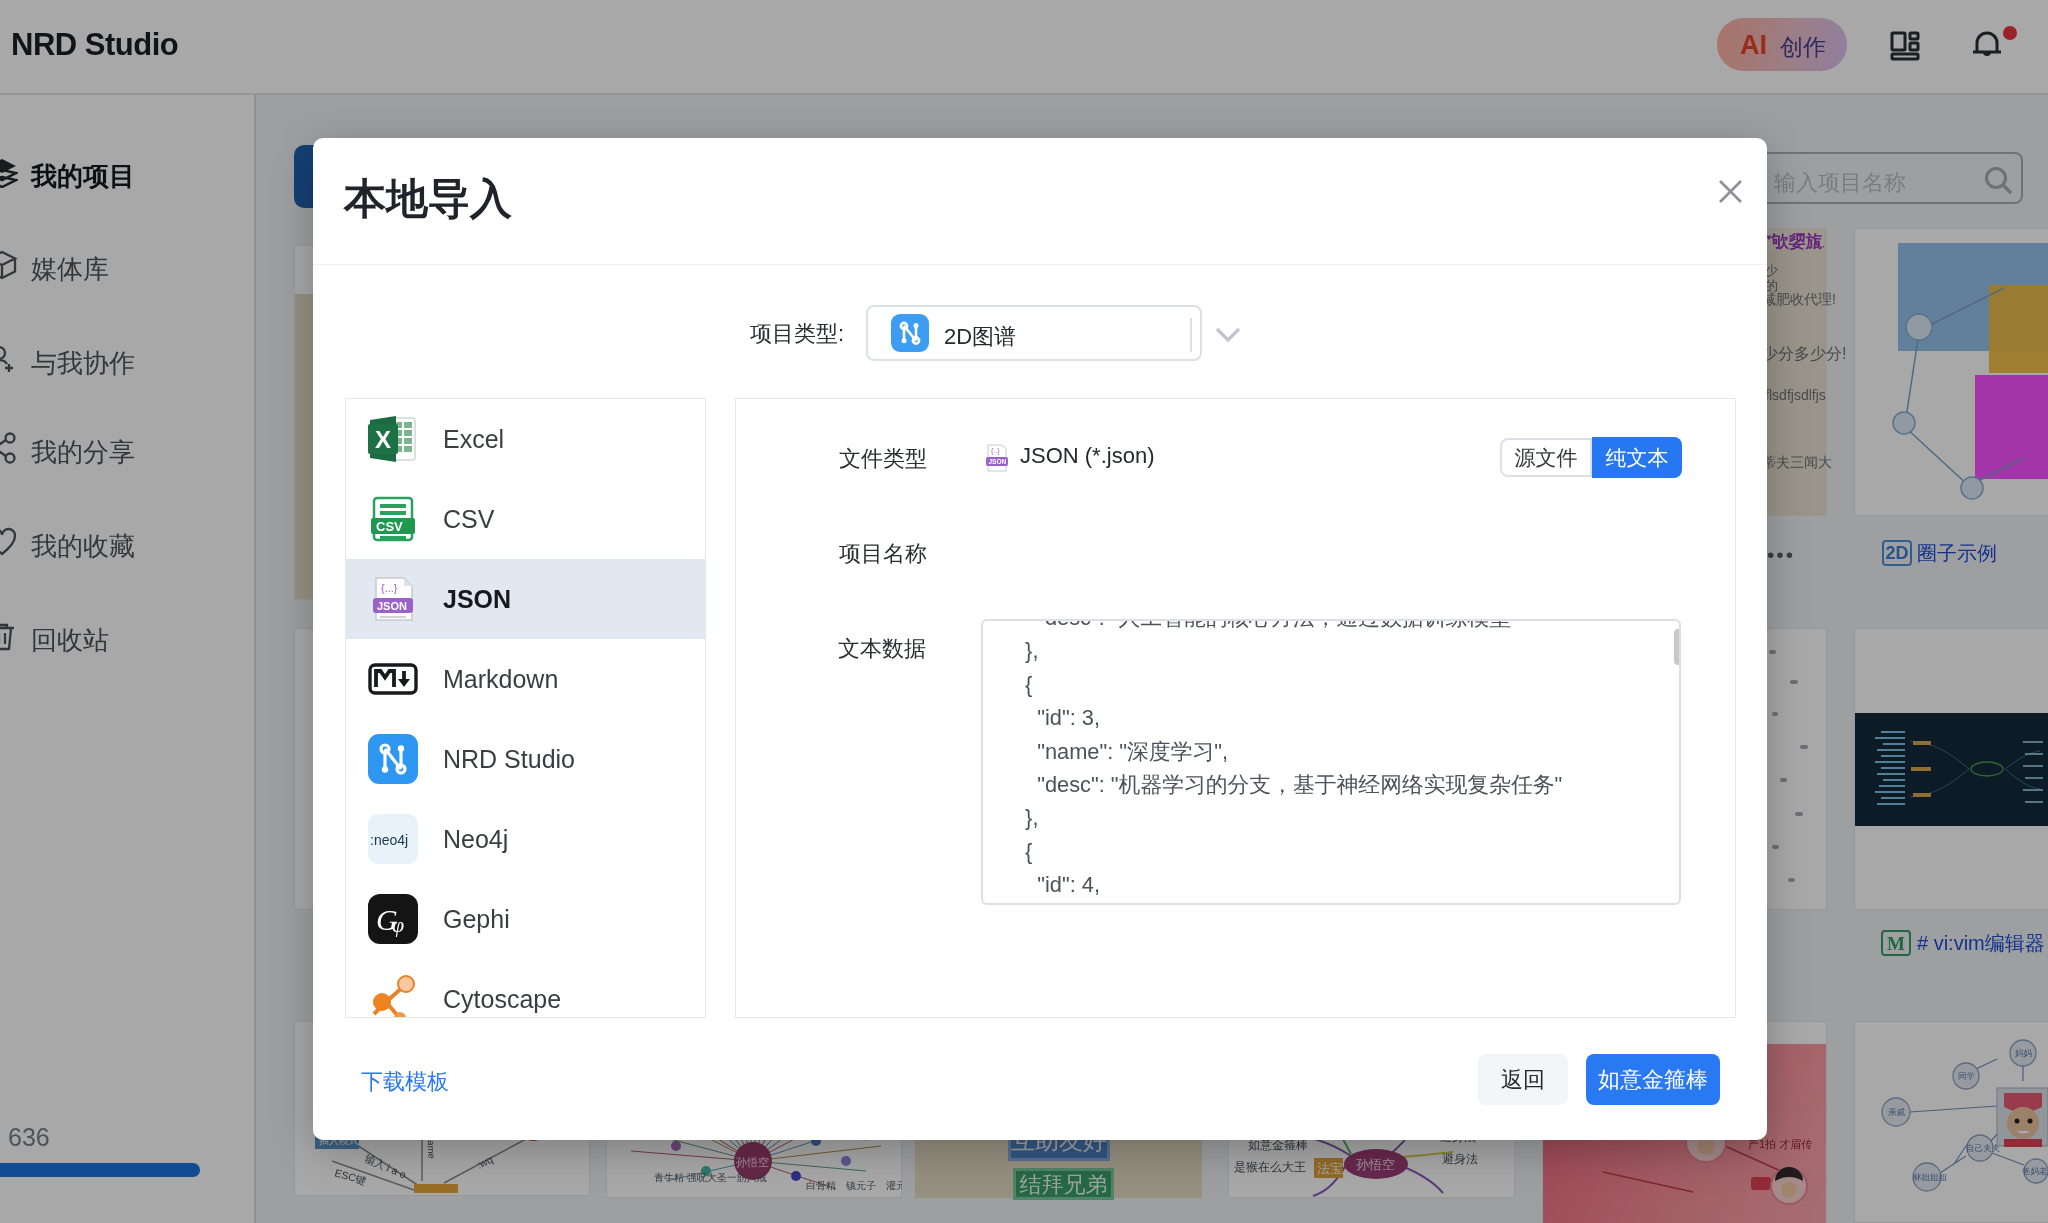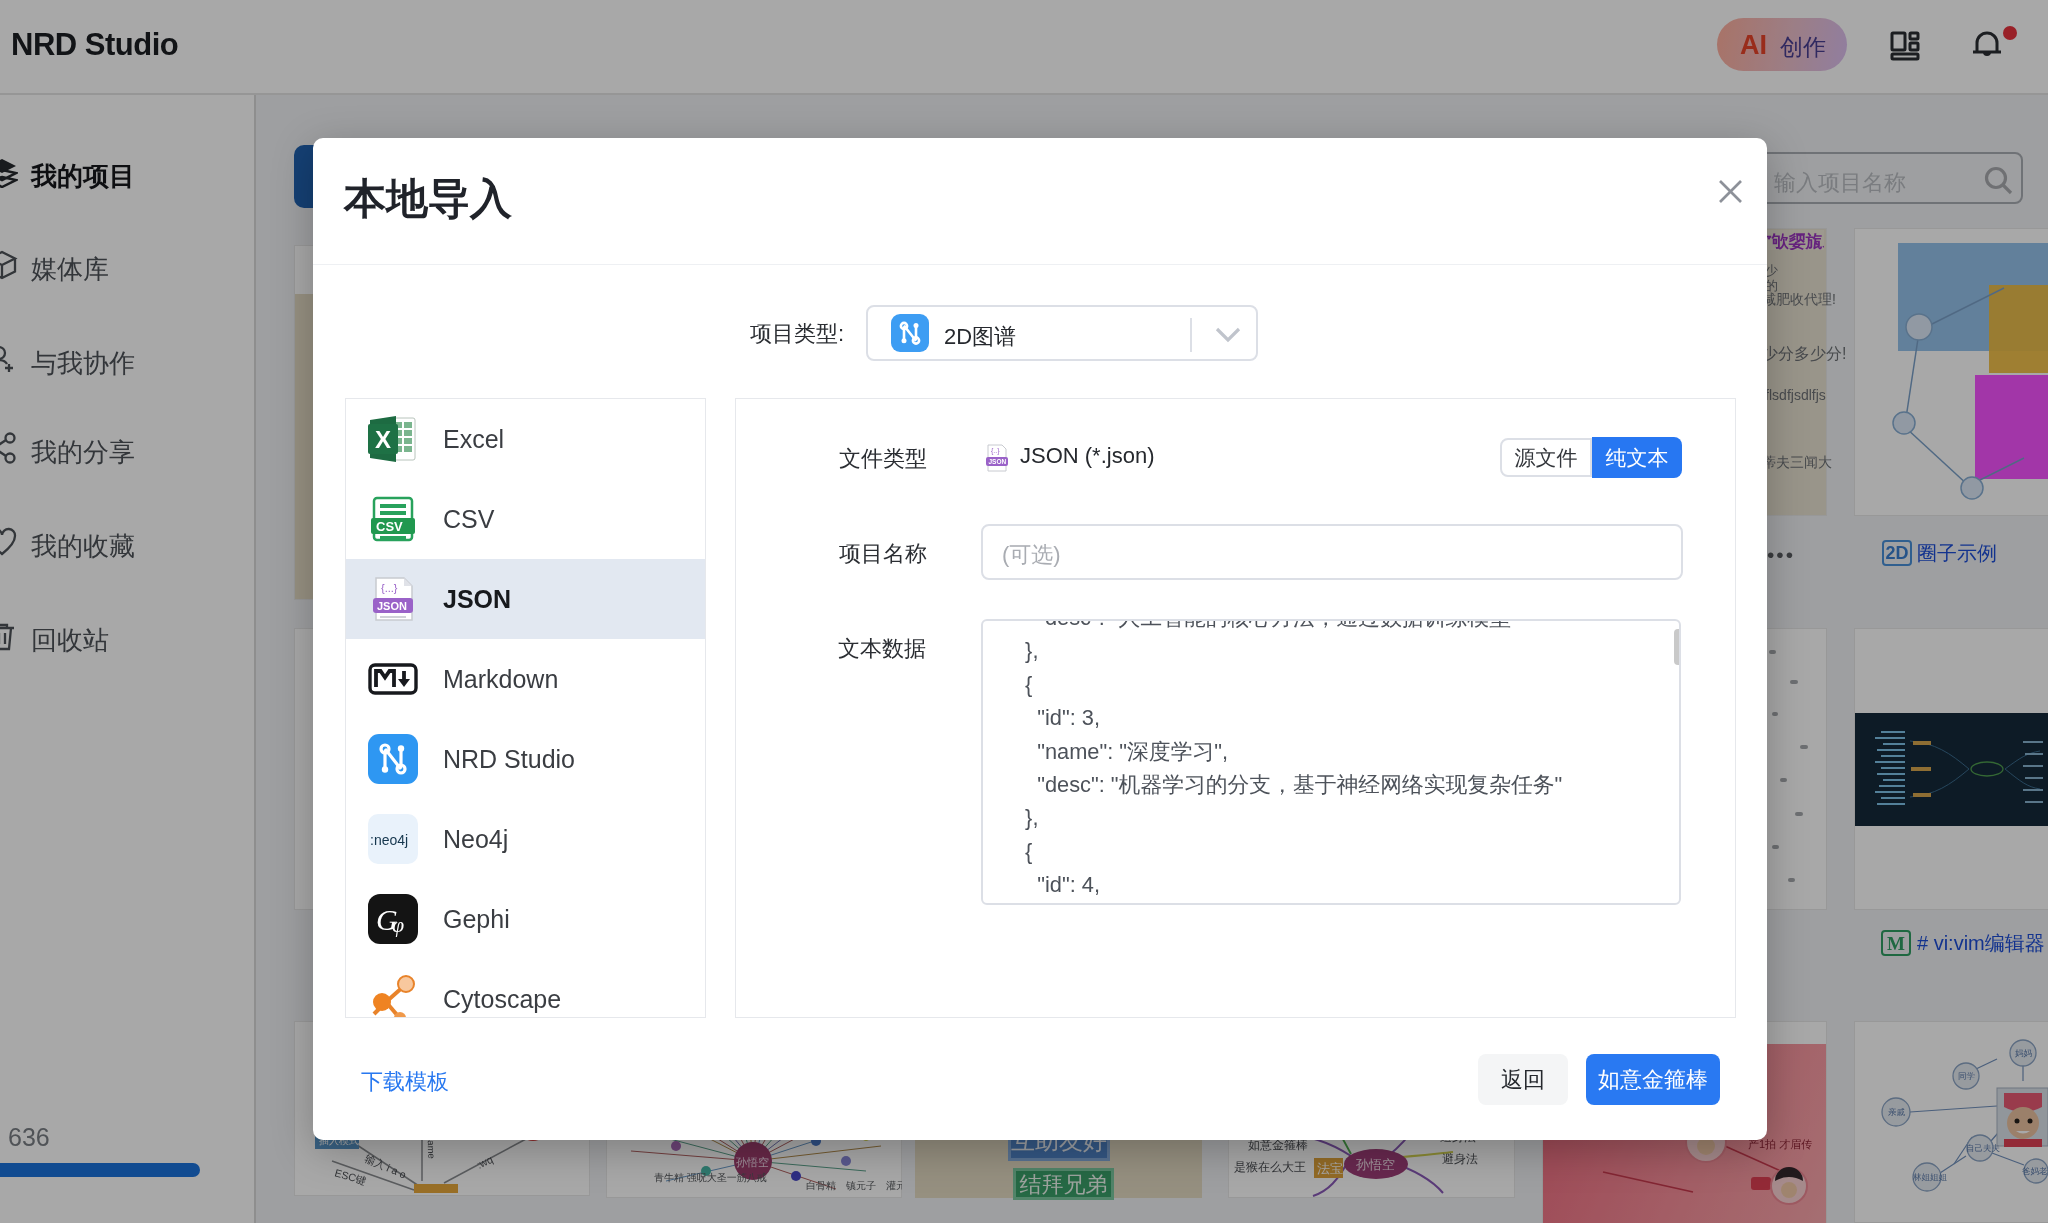--- a/index.html
+++ b/index.html
@@ -35,21 +35,21 @@
 #mask { position:absolute; left:0; top:0; width:2048px; height:1223px; background:rgba(0,0,0,0.34); z-index:50; }
 
 
 #modal { position:absolute; left:313px; top:127px; width:1454px; height:1002px; background:#fff; border-radius:10px; z-index:100; box-shadow:0 10px 40px rgba(0,0,0,0.25);margin-top:11px; }
 #mtitle { position:absolute; left:31px; top:33px; font-size:42px; font-weight:bold; color:#20232a; }
 #mclose { position:absolute; left:1404px; top:40px; width:27px; height:27px; }
 #mdivider { position:absolute; left:0; top:126px; width:1454px; height:1px; background:#eef0f3; }
 
 
 #typelabel { position:absolute; left:437px; top:181px; font-size:22px; color:#2b2e33; }
-#typebox { position:absolute; left:553px; top:167px; width:392px; height:56px; border:2px solid #dcdfe6; border-radius:8px; background:#fff; }
+#typebox { position:absolute; left:553px; top:167px; width:336px; height:56px; border:2px solid #dcdfe6; border-radius:8px; background:#fff; }
 #typebox .tb-text { position:absolute; left:76px; top:15px; font-size:22px; color:#26292e; }
 #typebox .sep { position:absolute; left:322px; top:11px; width:2px; height:34px; background:#dcdfe6; }
 #typebox .chev { position:absolute; left:347px; top:20px; }
 
 
 #lpanel { position:absolute; left:32px; top:260px; width:361px; height:620px; border:1px solid #e6e8ec; background:#fff; overflow:hidden; }
 #rpanel { position:absolute; left:422px; top:260px; width:1001px; height:620px; border:1px solid #e6e8ec; background:#fff; }
 .lrow { position:absolute; left:0; width:359px; height:80px; }
 .lrow.sel { background:#e2e8f1; }
 .lrow .txt { position:absolute; left:97px; top:26px; font-size:25px; color:#3a3d42; }
@@ -525,23 +525,20 @@
         <path d="M3 1 H17 L21 5 V27 H3 Z" fill="#fff" stroke="#c8cad0" stroke-width="1"></path>
         <text x="6" y="9" font-size="7" fill="#9a62c8">{..}</text>
         <rect x="1" y="13" width="22" height="9" rx="2" fill="#9a62c8"></rect>
         <text x="3.5" y="20" font-size="6.5" font-weight="bold" fill="#fff">JSON</text>
       </svg>
     <div class="abs" style="left:707px;top:305px;font-size:22px;color:#26292e;z-index:101">JSON (*.json)</div>
 
     <div id="tg-src">源文件</div>
     <div id="tg-txt">纯文本</div>
 
-    <div id="nameinput">
-        <div class="ph">(可选)</div>
-      </div>
 
     <div id="dataarea">
       <div id="datatext">    "desc": "人工智能的核心方法，通过数据训练模型"
   },
   {
     "id": 3,
     "name": "深度学习",
     "desc": "机器学习的分支，基于神经网络实现复杂任务"
   },
   {

